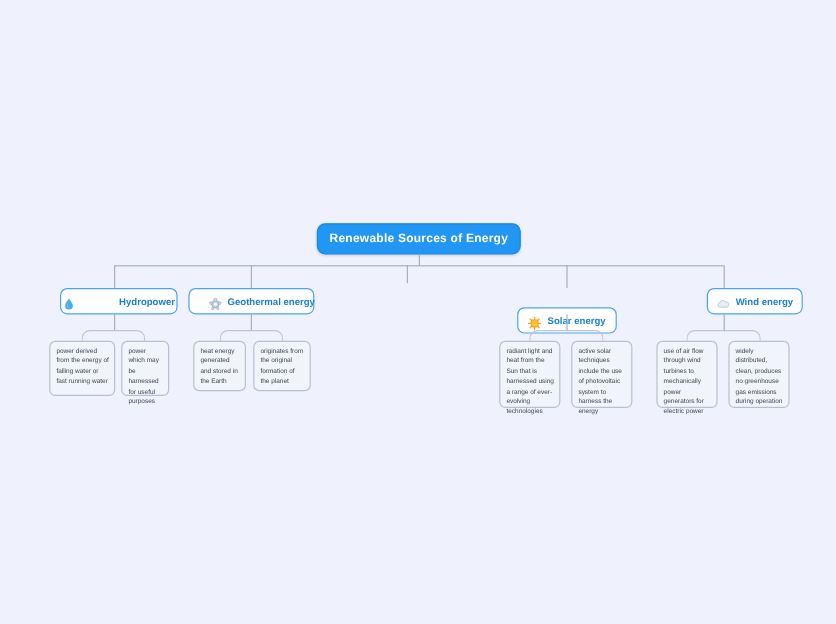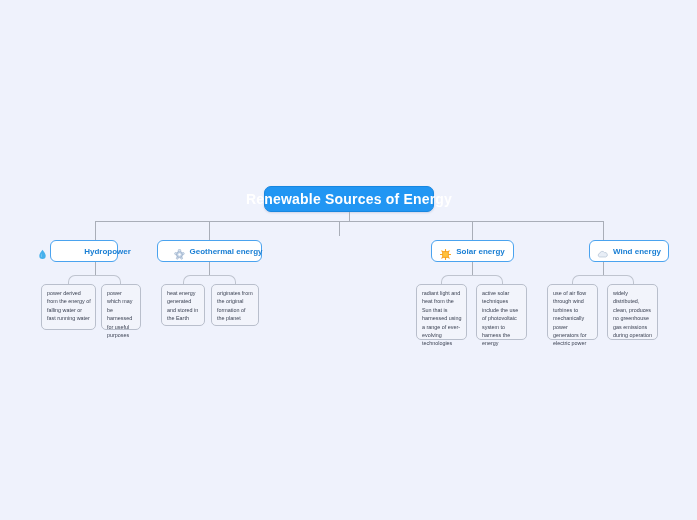--- a/index.html
+++ b/index.html
@@ -53,21 +53,21 @@
     border: 1px solid #1787e0;
     border-radius: 7px;
     box-sizing: border-box;
     display: flex;
     align-items: center;
     justify-content: center;
     box-shadow: 0 1px 2px rgba(60,80,140,0.18);
   }
   .root-label {
     color: #ffffff;
-    font-size: 14px;
+    font-size: 10px;
     font-weight: bold;
     letter-spacing: 0.2px;
     white-space: nowrap;
   }
 
   
   .cat-node {
     position: absolute;
     top: 240px;
     height: 22px;
@@ -152,21 +152,21 @@
 
   <div class="conn conn-h" style="left:95px; top:221px; width:508px;"></div>
 
   <div class="conn conn-v" style="left:95px;  top:221px; height:19px;"></div>
   <div class="conn conn-v" style="left:209px; top:221px; height:19px;"></div>
   <div class="conn conn-v" style="left:339px; top:221px; height:15px;"></div>
   <div class="conn conn-v" style="left:472px; top:221px; height:19px;"></div>
   <div class="conn conn-v" style="left:603px; top:221px; height:19px;"></div>
 
 
-  <div class="cat-node" style="left:50px; width:68px;gap:36px;">
+  <div class="cat-node" style="left:50px; width:98px;gap:36px;">
     <span class="cat-icon">
       <svg viewBox="0 0 11 11" width="11" height="11">
         <path d="M5.5 0.8 C7.4 3.4 8.7 5 8.7 6.8 A3.2 3.2 0 0 1 2.3 6.8 C2.3 5 3.6 3.4 5.5 0.8 Z" fill="#46b0ec"></path>
         <path d="M4.3 6.6 C4.3 5.6 4.8 4.8 5.3 4.1 C4.6 5.0 4.0 5.8 4.0 6.7 A1.6 1.6 0 0 0 5.0 8.2 C4.6 7.8 4.3 7.3 4.3 6.6 Z" fill="#ffffff" opacity="0.75"></path>
       </svg>
     </span>
     <span class="cat-label">Hydropower</span>
   </div>
 
   <div class="conn conn-v" style="left:95px; top:262px; height:13px;"></div>
@@ -198,21 +198,21 @@
   <div class="elbow elbow-left" style="left:183px; top:275px; width:26px; height:9px;"></div>
   <div class="elbow elbow-right" style="left:209px; top:275px; width:26px; height:9px;"></div>
 
   <div class="leaf-node" style="left:161px; top:284px; width:44px; height:42px;">
     <span class="leaf-text">heat energy generated and stored in the Earth</span>
   </div>
   <div class="leaf-node" style="left:211px; top:284px; width:48px; height:42px;">
     <span class="leaf-text">originates from the original formation of the planet</span>
   </div>
 
-  <div class="cat-node" style="left:431px; width:83px;">
+  <div class="cat-node" style="left:431px; width:83px;margin-top:16px;">
     <span class="cat-icon">
       <svg viewBox="0 0 11 11" width="11" height="11">
         <g stroke="#ffa71b" stroke-width="1.1" stroke-linecap="round">
           <line x1="5.5" y1="0.4" x2="5.5" y2="2.2"></line>
           <line x1="5.5" y1="8.8" x2="5.5" y2="10.6"></line>
           <line x1="0.4" y1="5.5" x2="2.2" y2="5.5"></line>
           <line x1="8.8" y1="5.5" x2="10.6" y2="5.5"></line>
           <line x1="1.8" y1="1.8" x2="3.0" y2="3.0"></line>
           <line x1="8.0" y1="8.0" x2="9.2" y2="9.2"></line>
           <line x1="9.2" y1="1.8" x2="8.0" y2="3.0"></line>

